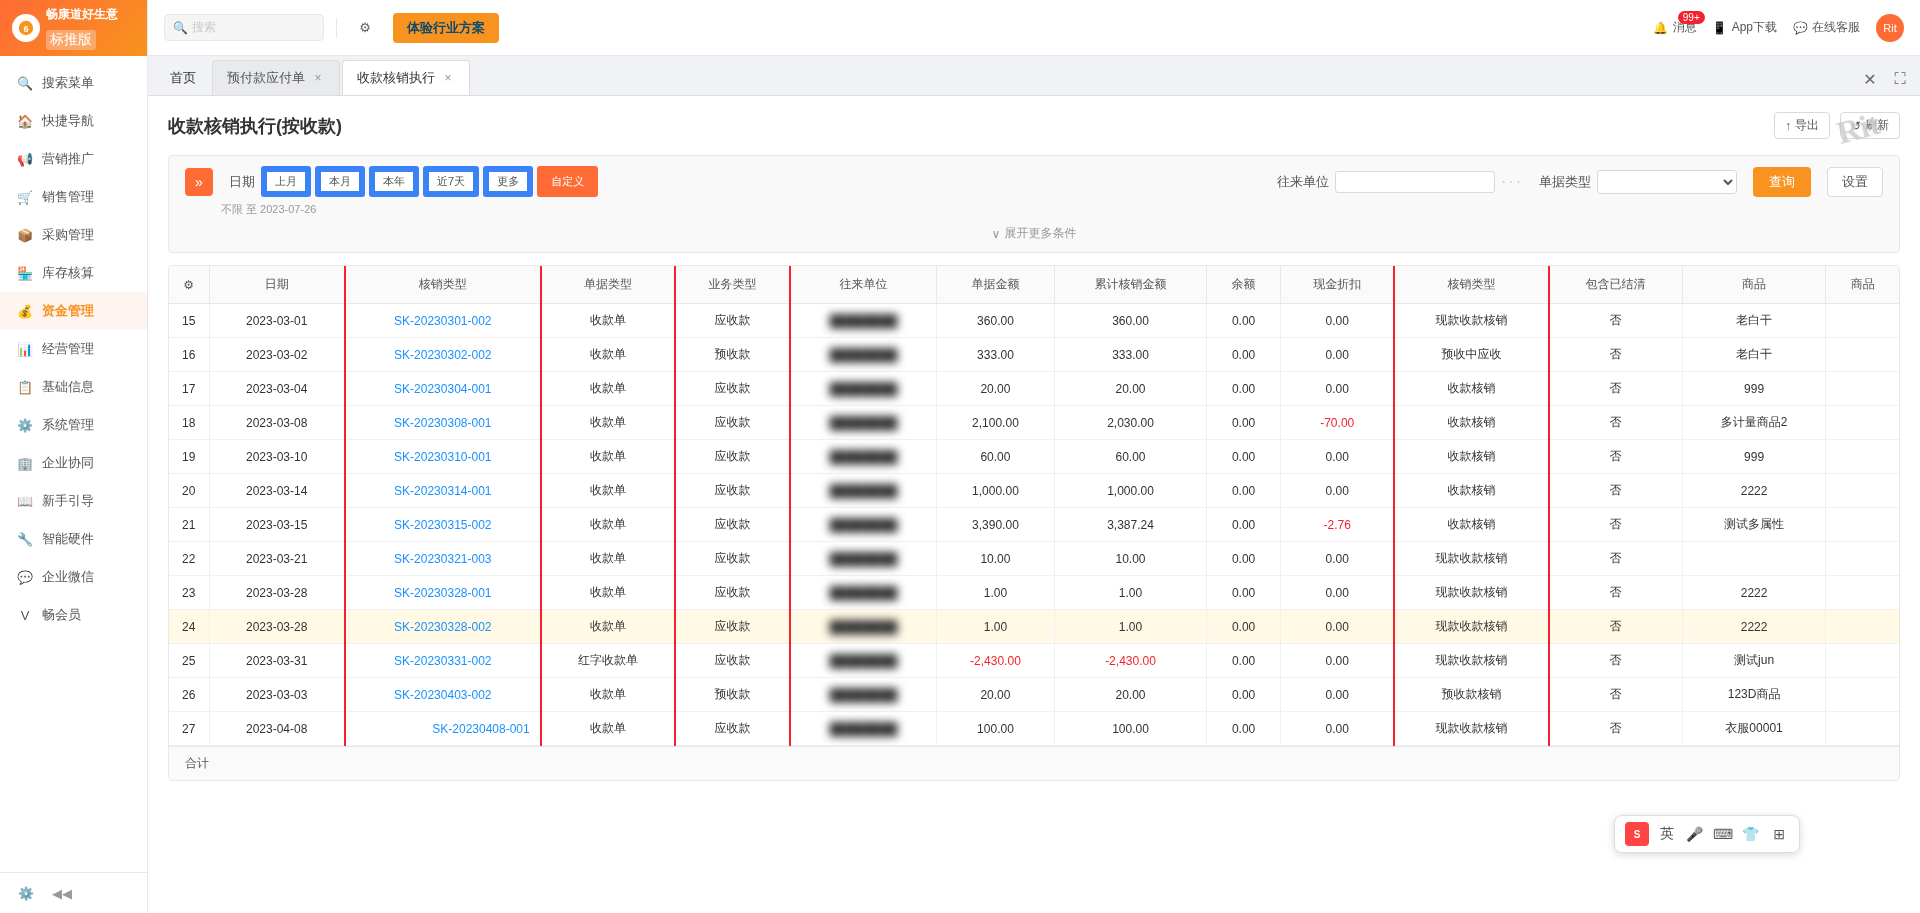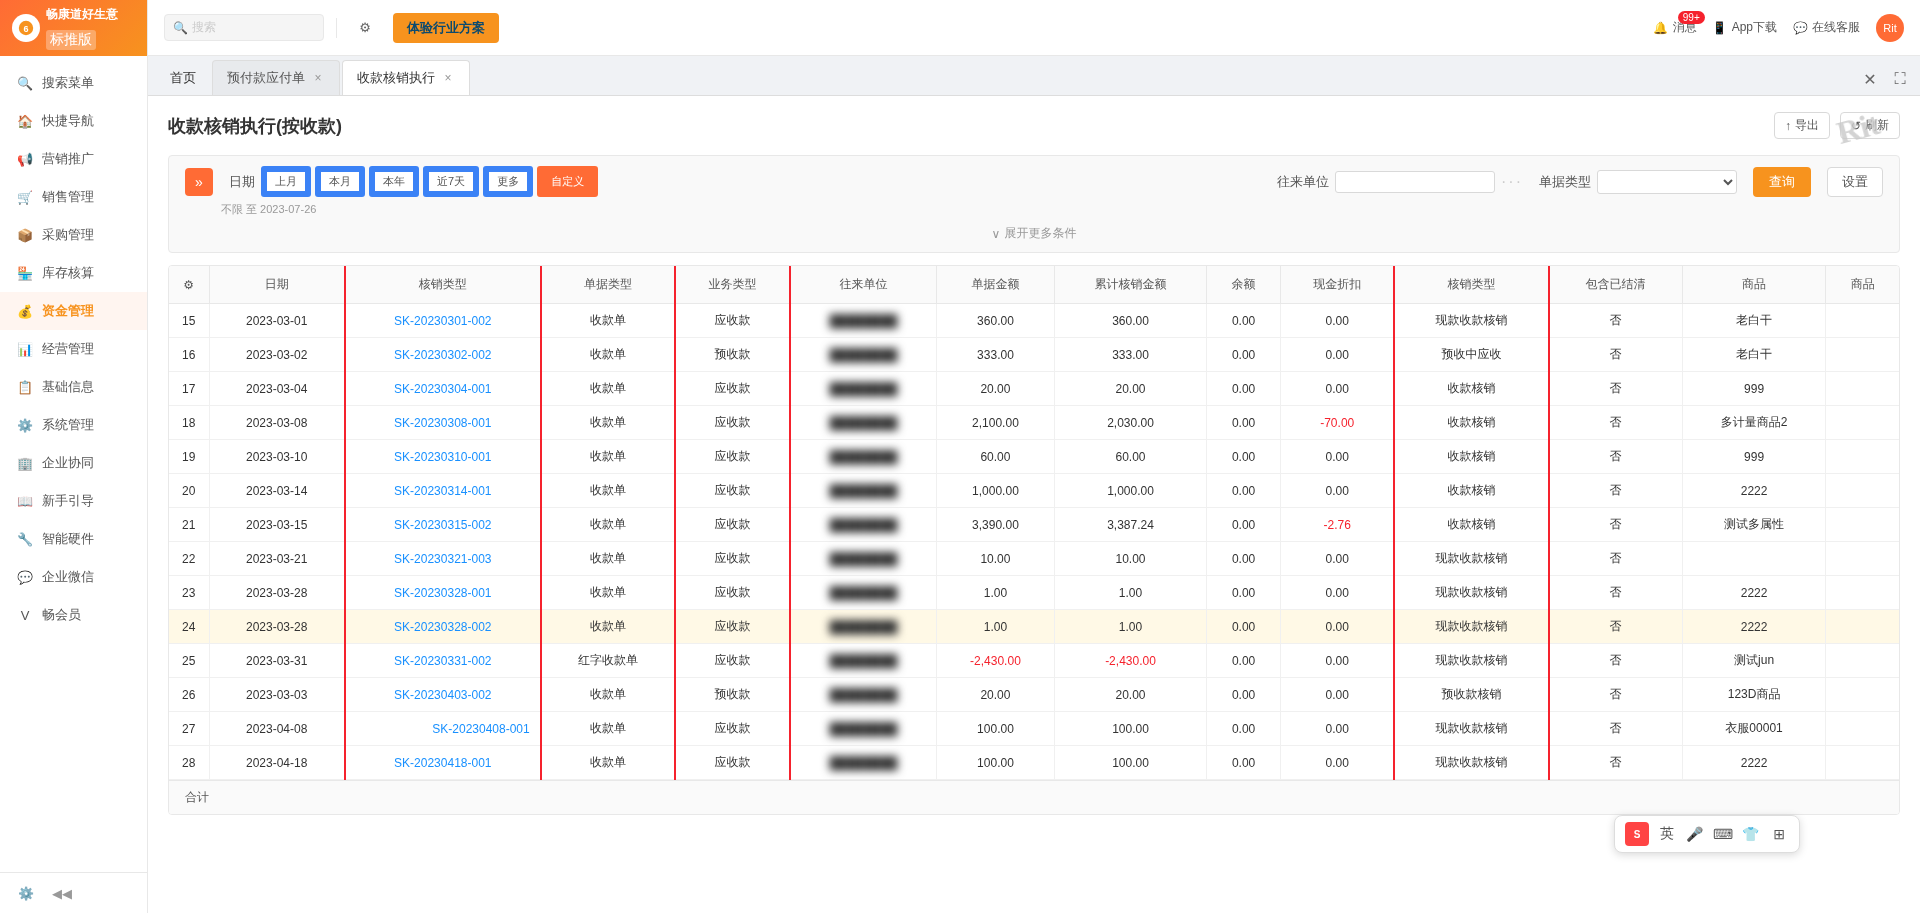--- a/index.html
+++ b/index.html
@@ -501,36 +501,20 @@
                 <td style="filter: blur(4px); user-select: none;">████████</td>
                 <td>100.00</td>
                 <td>100.00</td>
                 <td>0.00</td>
                 <td>0.00</td>
                 <td style="border-left: 2px solid rgb(245, 34, 45); border-right: 2px solid rgb(245, 34, 45);">现款收款核销</td>
                 <td>否</td>
                 <td>衣服00001</td>
                 <td></td>
               </tr>
-              <tr>
-                <td>28</td>
-                <td>2023-04-18</td>
-                <td style="border-left: 2px solid rgb(245, 34, 45); border-right: 2px solid rgb(245, 34, 45);"><a class="link-text">SK-20230418-001</a></td>
-                <td>收款单</td>
-                <td style="border-left: 2px solid rgb(245, 34, 45); border-right: 2px solid rgb(245, 34, 45);">应收款</td>
-                <td style="filter: blur(4px); user-select: none;">████████</td>
-                <td>100.00</td>
-                <td>100.00</td>
-                <td>0.00</td>
-                <td>0.00</td>
-                <td style="border-left: 2px solid rgb(245, 34, 45); border-right: 2px solid rgb(245, 34, 45);">现款收款核销</td>
-                <td>否</td>
-                <td>2222</td>
-                <td></td>
-              </tr>
             </tbody>
         </table>
       </div>
       <div class="table-footer">
         <span>合计</span>
       </div>
     </div>
 
   </div>
 </div>

